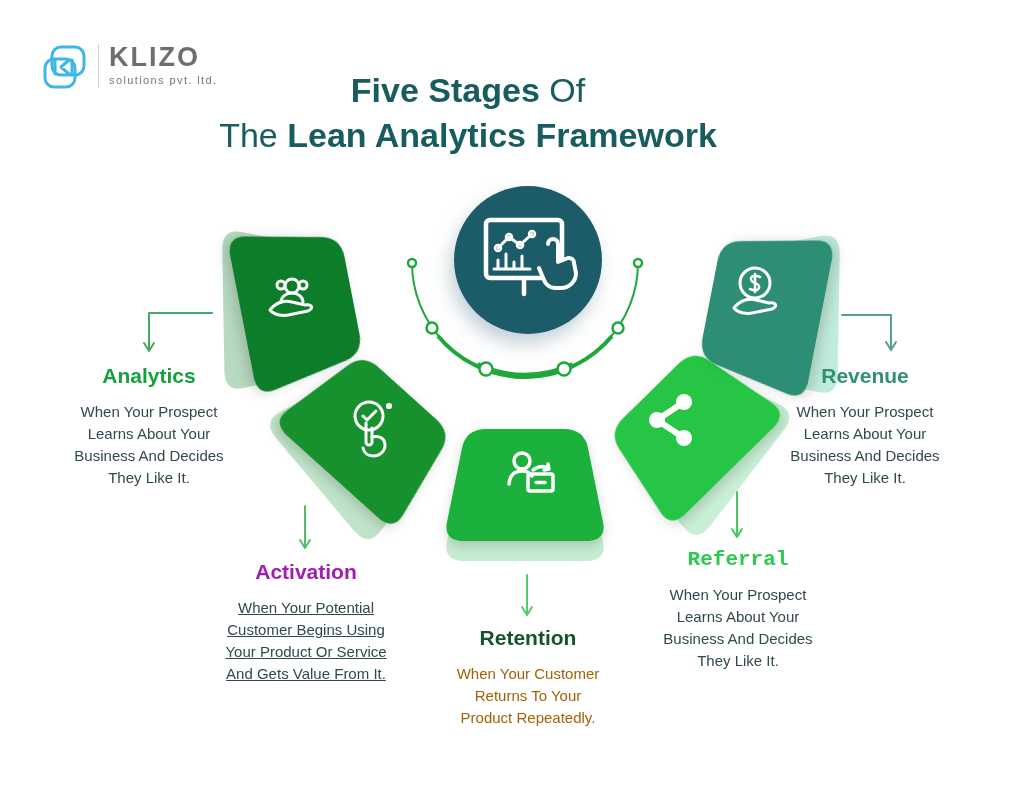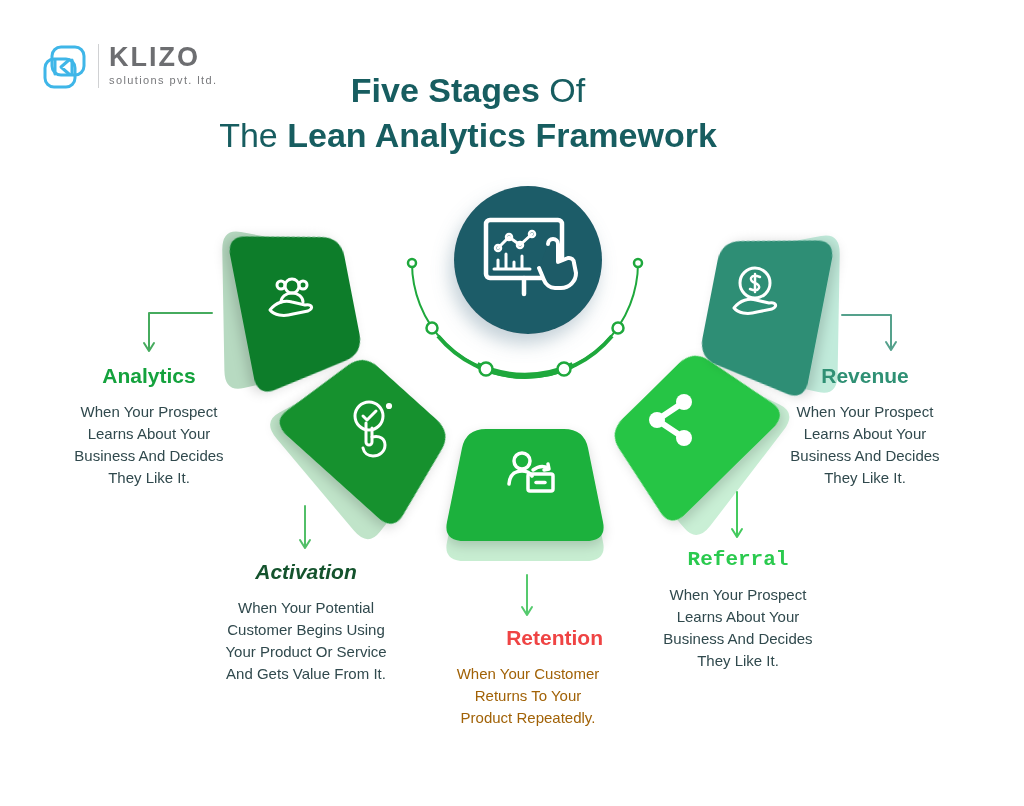--- a/index.html
+++ b/index.html
@@ -165,25 +165,25 @@
   <div class="title" style="color: rgb(23, 93, 96);">
     <div><span class="b">Five Stages</span><span> Of</span></div>
     <div><span>The </span><span class="b">Lean Analytics Framework</span></div>
   </div>
 
   <div class="stage" id="stage-adoption">
     <h3 style="color: rgb(20, 162, 61);">Analytics</h3>
     <p style="color: rgb(48, 73, 77);">When Your Prospect Learns About Your Business And Decides They Like It.</p>
   </div>
   <div class="stage" id="stage-activation">
-    <h3 style="color: #14532d; font-style: italic;">Activation</h3>
-    <p style="color: rgb(48, 73, 77);">When Your Potential Customer Begins Using Your Product Or Service And Gets Value From It.</p>
+    <h3 style="color: #a21caf;">Activation</h3>
+    <p style="color: rgb(48, 73, 77); text-decoration: underline;">When Your Potential Customer Begins Using Your Product Or Service And Gets Value From It.</p>
   </div>
   <div class="stage" id="stage-retention">
-    <h3 style="color: #ef4444; text-align: right;">Retention</h3>
+    <h3 style="color: #14532d;">Retention</h3>
     <p style="color: #a16207;">When Your Customer Returns To Your Product Repeatedly.</p>
   </div>
   <div class="stage" id="stage-referral">
     <h3 style="color: rgb(42, 202, 78); font-family: Liberation Mono, monospace;">Referral</h3>
     <p style="color: rgb(48, 73, 77);">When Your Prospect Learns About Your Business And Decides They Like It.</p>
   </div>
   <div class="stage" id="stage-revenue">
     <h3 style="color: rgb(47, 144, 116);">Revenue</h3>
     <p style="color: rgb(48, 73, 77);">When Your Prospect Learns About Your Business And Decides They Like It.</p>
   </div>

